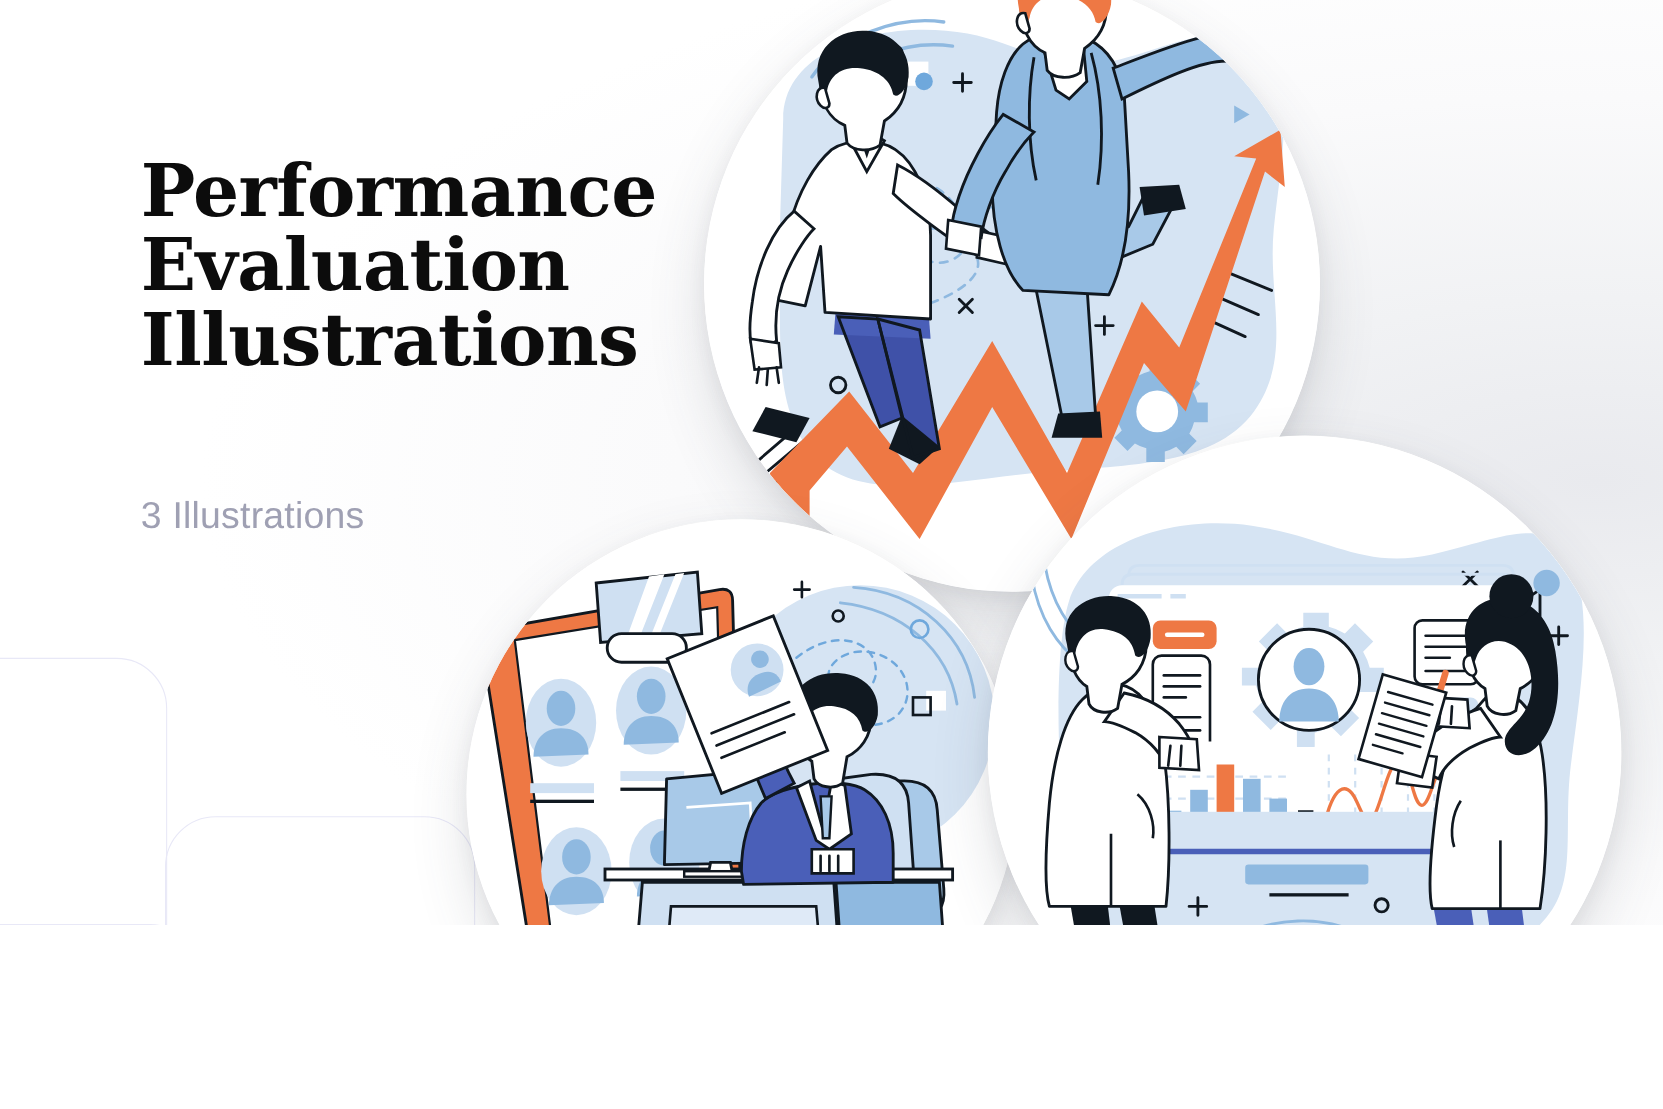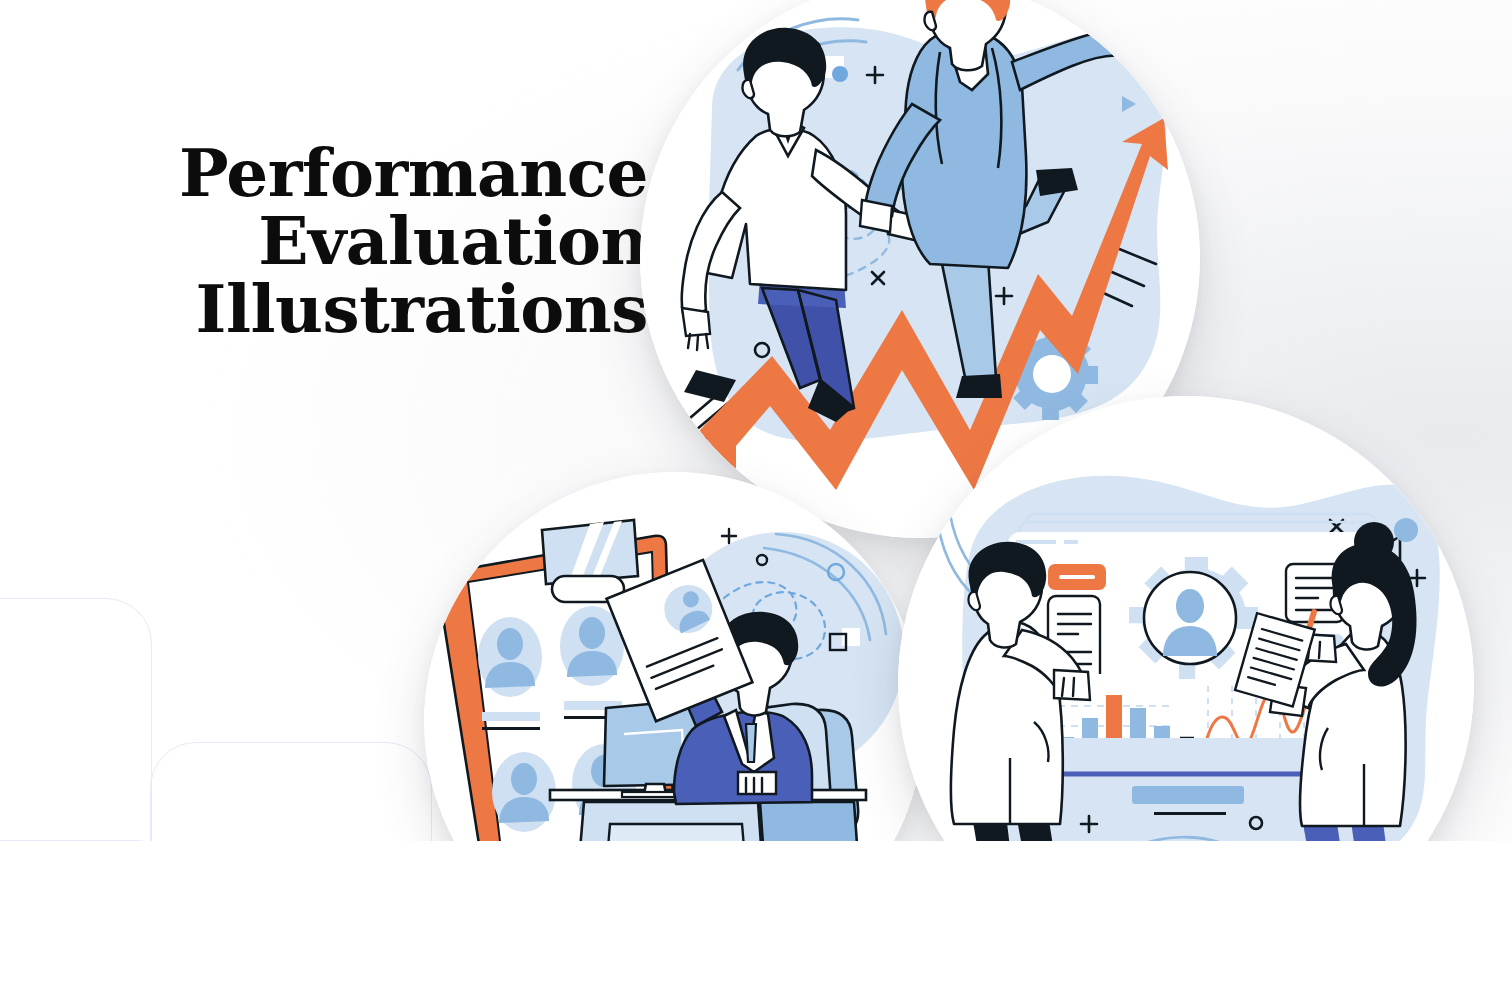--- a/index.html
+++ b/index.html
@@ -1,21 +1,21 @@
 <!DOCTYPE html>
 <html><head>
 <meta charset="utf-8">
 <style>
   html,body{margin:0;padding:0;}
   body{
     width:1512px;height:1008px;overflow:hidden;position:relative;
     background:#ffffff;
     font-family:"Liberation Sans", sans-serif;
   }
-  .stage{position:absolute;inset:0;width:1512px;height:841px;overflow:hidden;text-align:right;}
+  .stage{position:absolute;inset:0;width:1512px;height:841px;overflow:hidden;}
 
   
   .bg-base{
     position:absolute;inset:0;
     background:
       radial-gradient(120% 90% at 96% 52%, #e9eaee 0%, #f1f2f4 22%, #fafafb 46%, #ffffff 70%),
       linear-gradient(160deg,#ffffff 0%,#fbfbfc 55%,#f4f5f7 100%);
   }
   .bg-sq{
     position:absolute;border:1.5px solid #e8e8f7;border-radius:46px;
@@ -56,20 +56,21 @@
 <div class="stage">
 
   <div class="bg-base"></div>
   <div class="bg-sq a"></div>
   <div class="bg-sq b"></div>
   <div class="bg-sq c"></div>
 
   <div class="headline">Performance
 Evaluation
 Illustrations</div>
+  <div class="subline">3 Illustrations</div>
 
   <div class="circ" id="circle-growth">
     <svg viewBox="0 0 560 560" xmlns="http://www.w3.org/2000/svg">
       <defs>
           <clipPath id="cl1">
             <circle cx="280" cy="280" r="280"></circle>
           </clipPath>
         </defs>
       <g clip-path="url(#cl1)">
         <rect width="560" height="560" fill="#ffffff"></rect>

